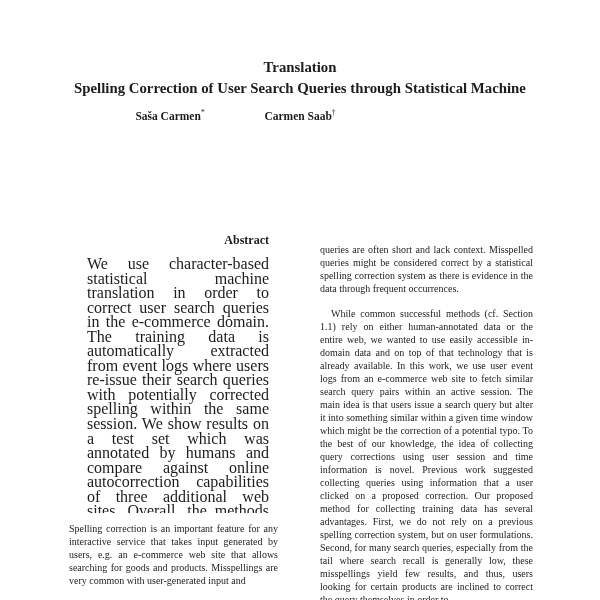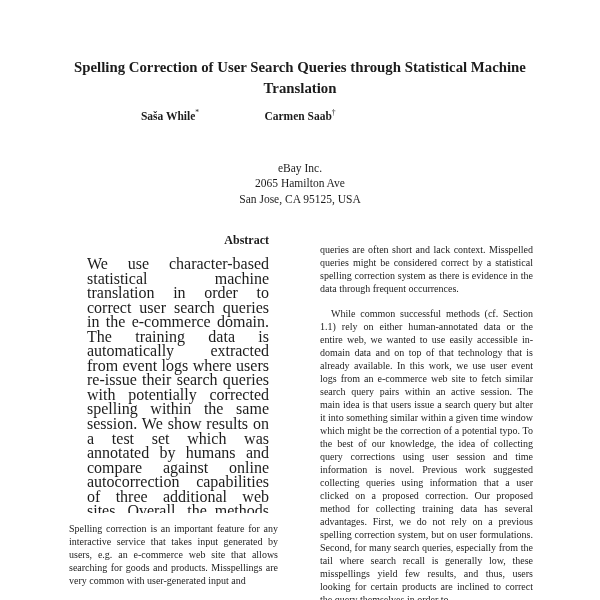--- a/index.html
+++ b/index.html
@@ -88,38 +88,33 @@
     overflow: hidden;
   }
   .body-par.indent { text-indent: 11px; }
 </style>
 </head>
 <body>
 
 <div class="page">
 
   <header class="title-block">
+    <div>Translation</div>
     <div>Spelling Correction of User Search Queries through Statistical Machine</div>
-    <div>Translation</div>
   </header>
 
   <div class="author" style="left:85px">
-    <div class="author-name"><span>Saša While</span><sup>*</sup></div>
+    <div class="author-name"><span>Saša Carmen</span><sup>*</sup></div>
   </div>
 
   <div class="author" style="left:215px">
     <div class="author-name"><span>Carmen Saab</span><sup>†</sup></div>
   </div>
 
 
-  <div class="affiliation">
-    <div>eBay Inc.</div>
-    <div>2065 Hamilton Ave</div>
-    <div>San Jose, CA 95125, USA</div>
-  </div>
 
   <section class="col-left">
     <div class="abstract-heading">Abstract</div>
     <div class="abstract-body">We use character-based statistical machine translation in order to correct user search queries in the e-commerce domain. The training data is automatically extracted from event logs where users re-issue their search queries with potentially corrected spelling within the same session. We show results on a test set which was annotated by humans and compare against online autocorrection capabilities of three additional web sites. Overall, the methods presented in this paper outperform fully productized spellchecking and autocorrection services in terms of accuracy and F1 score. We also propose novel evaluation steps based on retrieved search results of the corrected queries in terms of quantity and relevance.</div>
   </section>
 
   <section class="intro-section">
     <p class="body-par">Spelling correction is an important feature for any interactive service that takes input generated by users, e.g. an e-commerce web site that allows searching for goods and products. Misspellings are very common with user-generated input and</p>
   </section>
 

